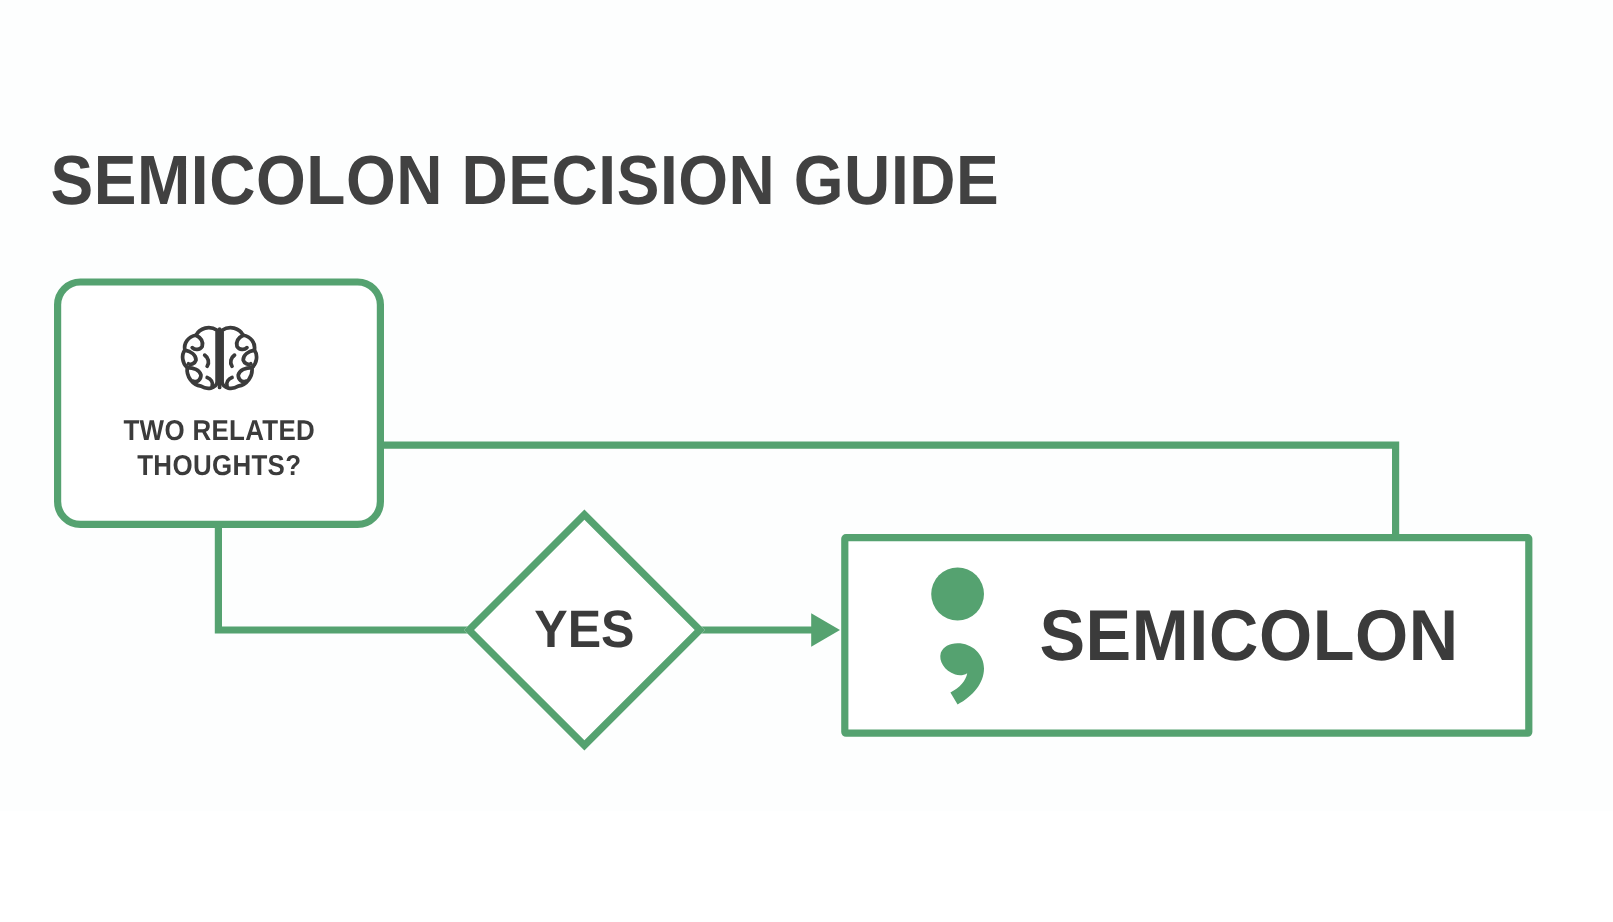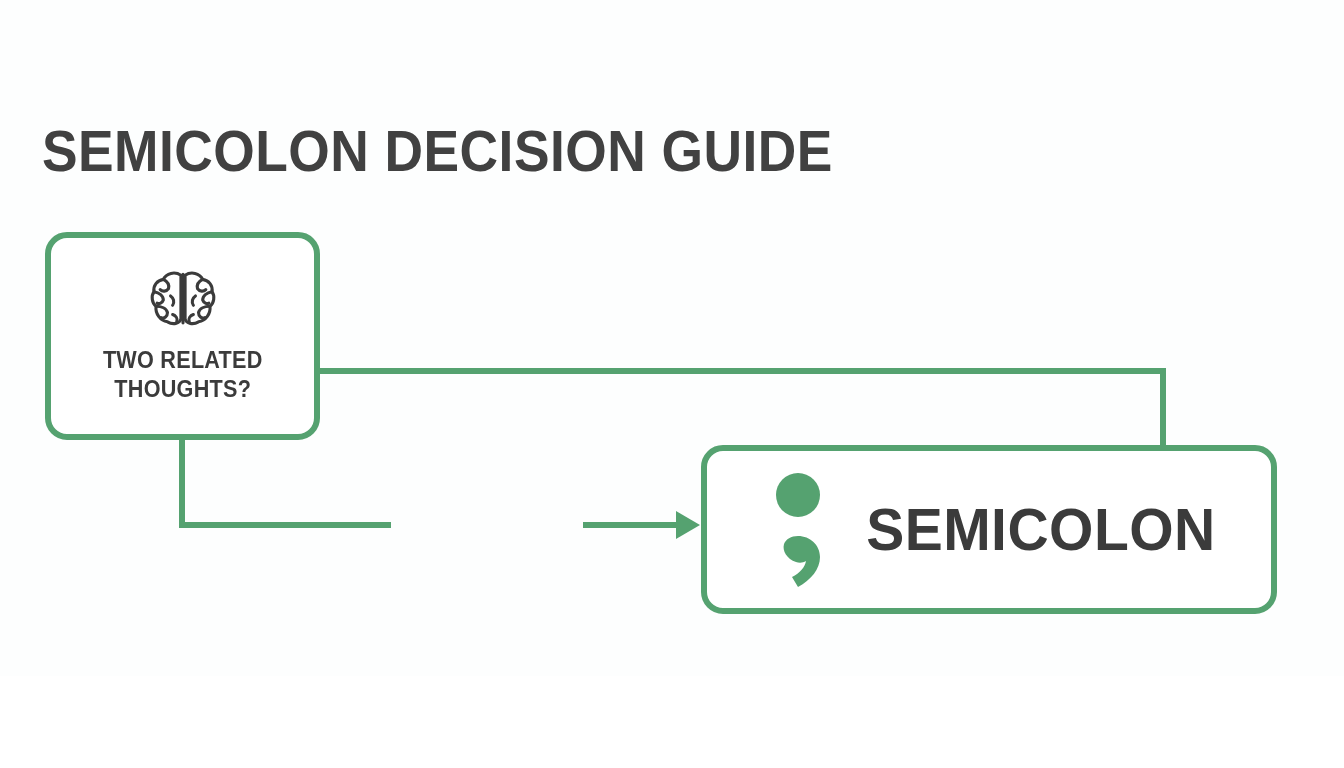--- a/index.html
+++ b/index.html
@@ -117,21 +117,21 @@
 
   
   #result-node {
     position: absolute;
     left: 701px;
     top: 445px;
     width: 576px;
     height: 169px;
     box-sizing: border-box;
     border: 6px solid #55a270;
-    border-radius: 22px;
+    border-radius: 4px;
     background: #ffffff;
     display: flex;
     flex-direction: row;
     align-items: center;
     z-index: 3;
   }
   #semicolon-icon {
     width: 70px;
     height: 120px;
     margin-left: 58px;
@@ -190,20 +190,24 @@
       <path d="M58 36 C53 36 48 38 47 42 C47 46 50 48 53 47"></path>
       <path d="M44 26 C41 28 40 32 42 35"></path>
       <path d="M42 44 C39 45 37 48 38 51"></path>
     </svg>
     <div class="node-label">
       <div>TWO RELATED</div>
       <div>THOUGHTS?</div>
     </div>
   </div>
 
+  <div id="decision-diamond">
+    <div class="diamond-shape"></div>
+    <div id="decision-label">YES</div>
+  </div>
 
   <div id="result-node">
     <svg id="semicolon-icon" viewBox="0 0 70 120">
       <circle cx="33" cy="25" r="22" fill="#55a270"></circle>
       <path d="M33 66 C45 66 55 75 55 87 C55 99 46 110 33 117
                L27 107 C35 103 40 97 41 91 C38 93 34 93 31 92
                C22 89 17 81 19 74 C21 69 26 66 33 66 Z" fill="#55a270"></path>
     </svg>
     <div id="result-label">SEMICOLON</div>
   </div>

